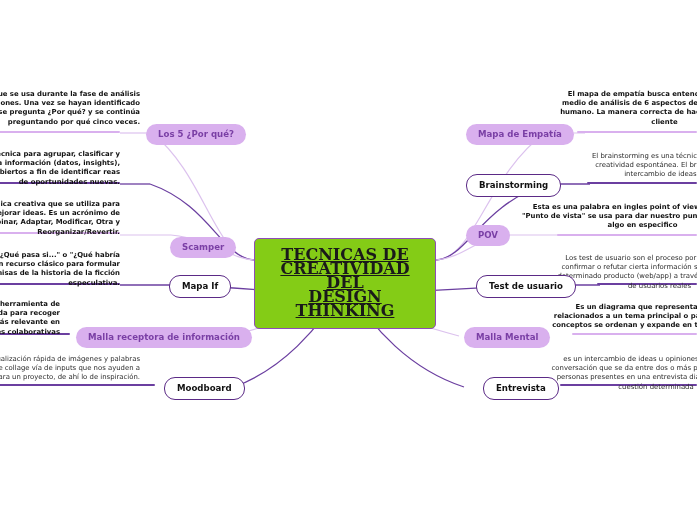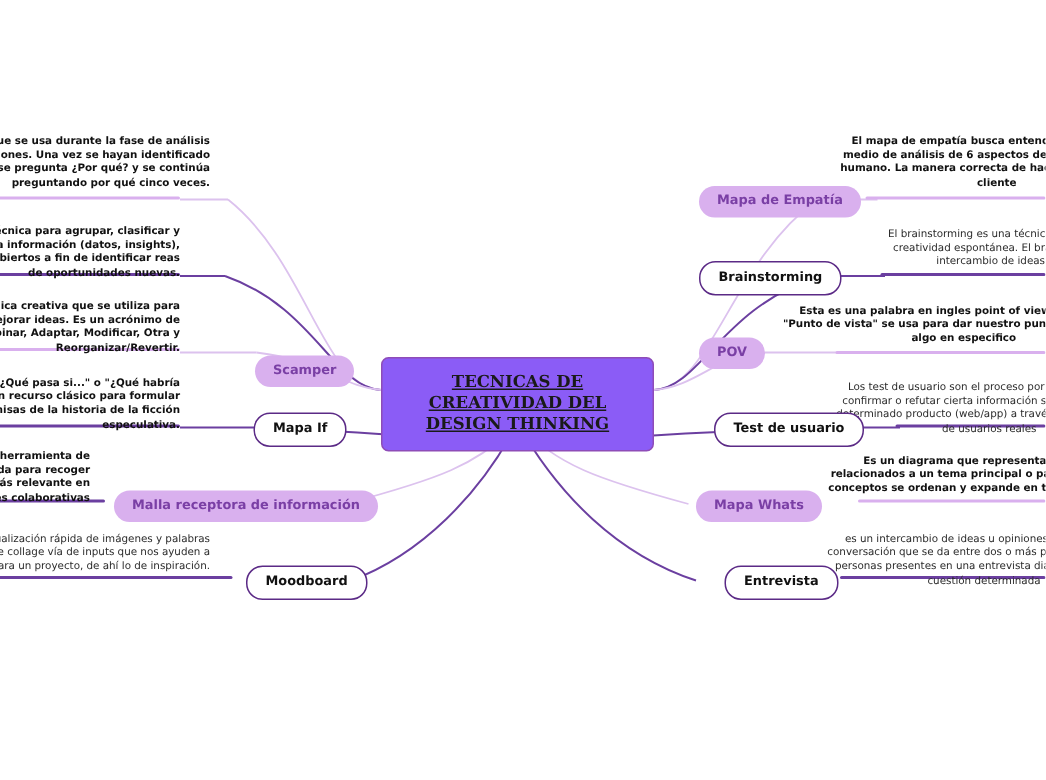--- a/index.html
+++ b/index.html
@@ -28,28 +28,28 @@
     pointer-events: none;
   }
 
   
   .center-node {
     position: absolute;
     left: 254px;
     top: 238px;
     width: 182px;
     box-sizing: border-box;
-    background: #8b5cf6;
+    background: #84cc16;
     border: 1px solid #8e4cb8;
     border-radius: 5px;
     padding: 9px 6px 10px 6px;
     text-align: center;
     font-family: "DejaVu Serif", serif;
     font-weight: bold;
-    font-size: 11px;
+    font-size: 16px;
     line-height: 14px;
     color: #1a1a1a;
     z-index: 5;
   }
   .center-node u { text-decoration: underline; }
 
   
   .node {
     position: absolute;
     box-sizing: border-box;
@@ -124,30 +124,31 @@
     <line x1="547" y1="184" x2="590" y2="184" stroke="#6b3fa0" stroke-width="1.3"></line>
     <line x1="501" y1="235" x2="560" y2="235" stroke="#dcc2ee" stroke-width="1.2"></line>
     <line x1="551" y1="285" x2="600" y2="285" stroke="#6b3fa0" stroke-width="1.3"></line>
   </svg>
 
   <div class="center-node">
     <u>TECNICAS DE CREATIVIDAD DEL</u><br>
     <u>DESIGN THINKING</u>
   </div>
 
+  <div class="node filled" style="left:146px; top:124px;"><span>Los 5 ¿Por qué?</span></div>
   <div class="node filled" style="left:170px; top:237px;"><span>Scamper</span></div>
   <div class="node outline" style="left:169px; top:275px;"><span>Mapa If</span></div>
   <div class="node filled" style="left:76px;  top:327px;"><span>Malla receptora de información</span></div>
   <div class="node outline" style="left:164px; top:377px;"><span>Moodboard</span></div>
 
   <div class="node filled" style="left:466px; top:124px;text-align:right;"><span>Mapa de Empatía</span></div>
   <div class="node outline" style="left:466px; top:174px;"><span>Brainstorming</span></div>
   <div class="node filled" style="left:466px; top:225px;"><span>POV</span></div>
   <div class="node outline" style="left:476px; top:275px;"><span>Test de usuario</span></div>
-  <div class="node filled" style="left:464px; top:327px;"><span>Mapa Whats</span></div>
+  <div class="node filled" style="left:464px; top:327px;"><span>Malla Mental</span></div>
   <div class="node outline" style="left:483px; top:377px;"><span>Entrevista</span></div>
 
   <div class="desc right bold" style="left:-75px; top:90px;  width:215px;">Es una técnica que se usa durante la fase de análisis de las investigaciones. Una vez se hayan identificado problemas se pregunta ¿Por qué? y se continúa preguntando por qué cinco veces.</div>
   <div class="bar" style="left:-10px; top:131px; width:130px; background:#d9b0ee;"></div>
 
   <div class="desc right bold" style="left:-72px; top:150px; width:192px;">Es una técnica para agrupar, clasificar y sintetizar la información (datos, insights), conceptos descubiertos a fin de identificar reas de oportunidades nuevas.</div>
   <div class="bar" style="left:-10px; top:182px; width:130px; background:#6b3fa0;"></div>
 
   <div class="desc right bold" style="left:-78px; top:200px; width:198px;">Es una técnica creativa que se utiliza para desarrollar o mejorar ideas. Es un acrónimo de Sustituir, Combinar, Adaptar, Modificar, Otra y Reorganizar/Revertir.</div>
   <div class="bar" style="left:-10px; top:232px; width:130px; background:#d9b0ee;"></div>

